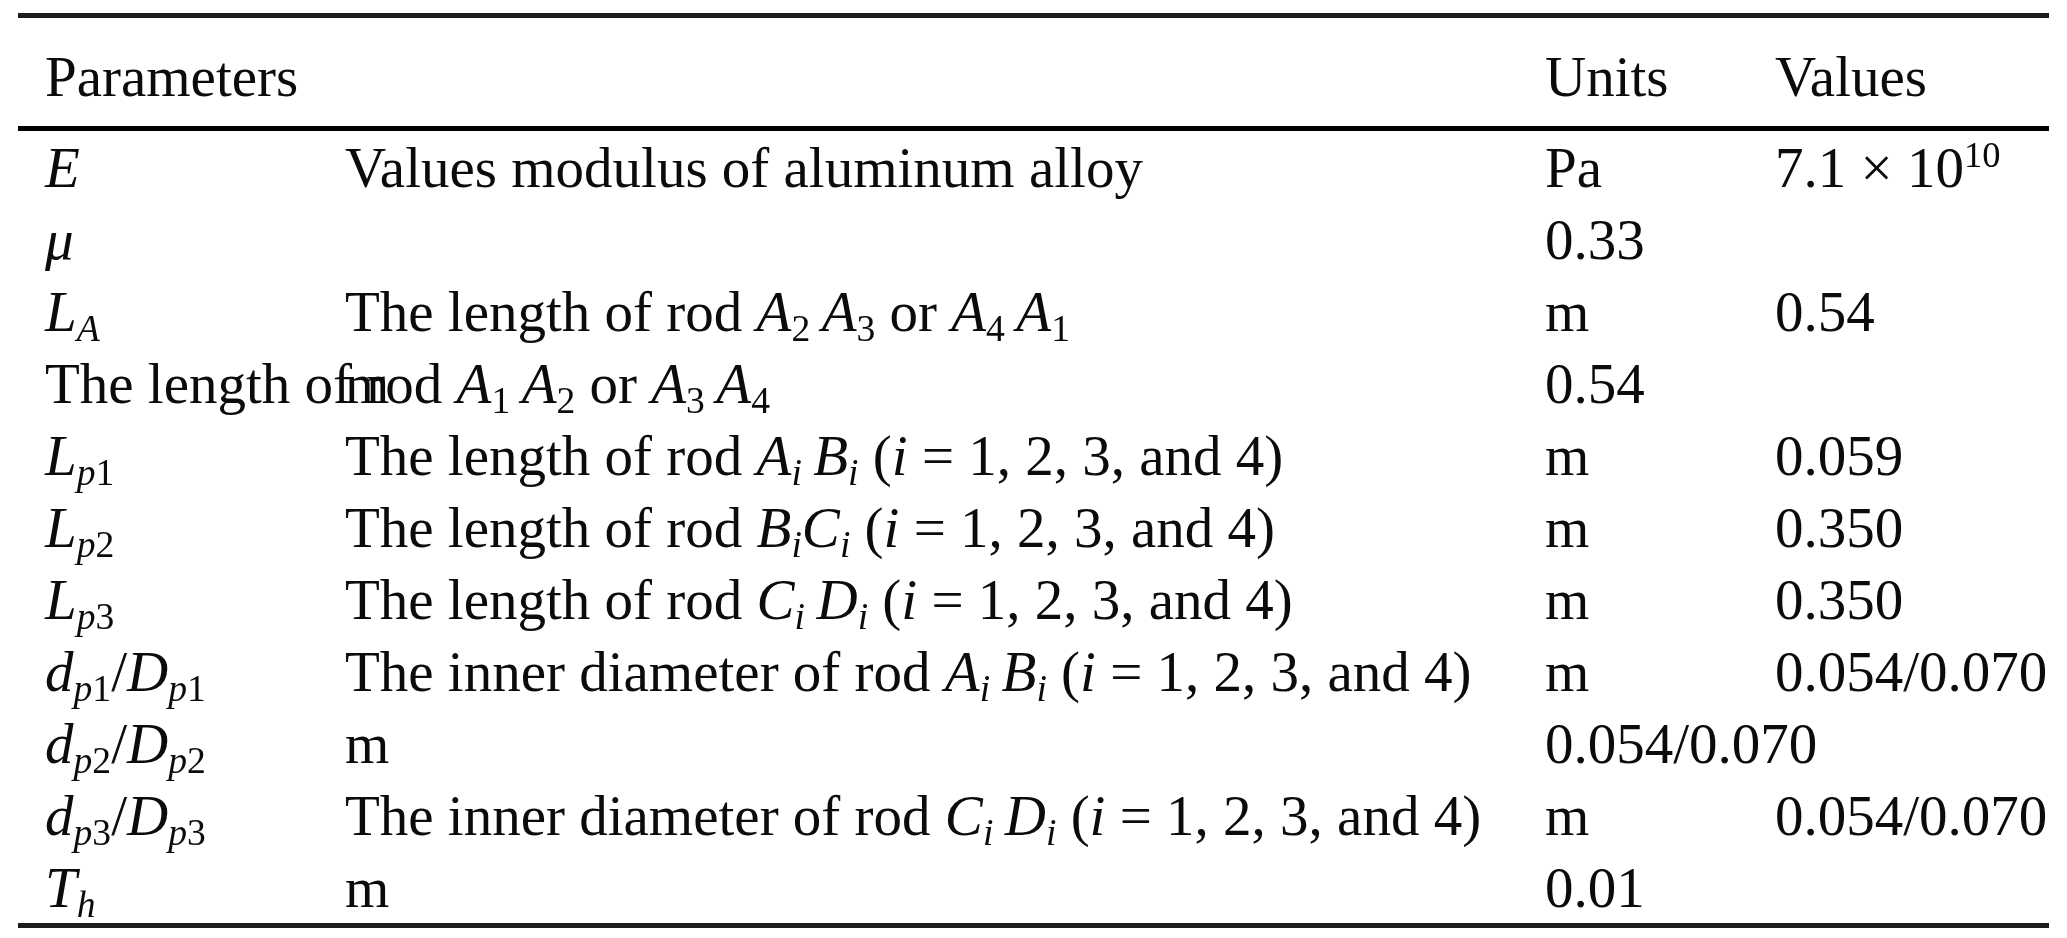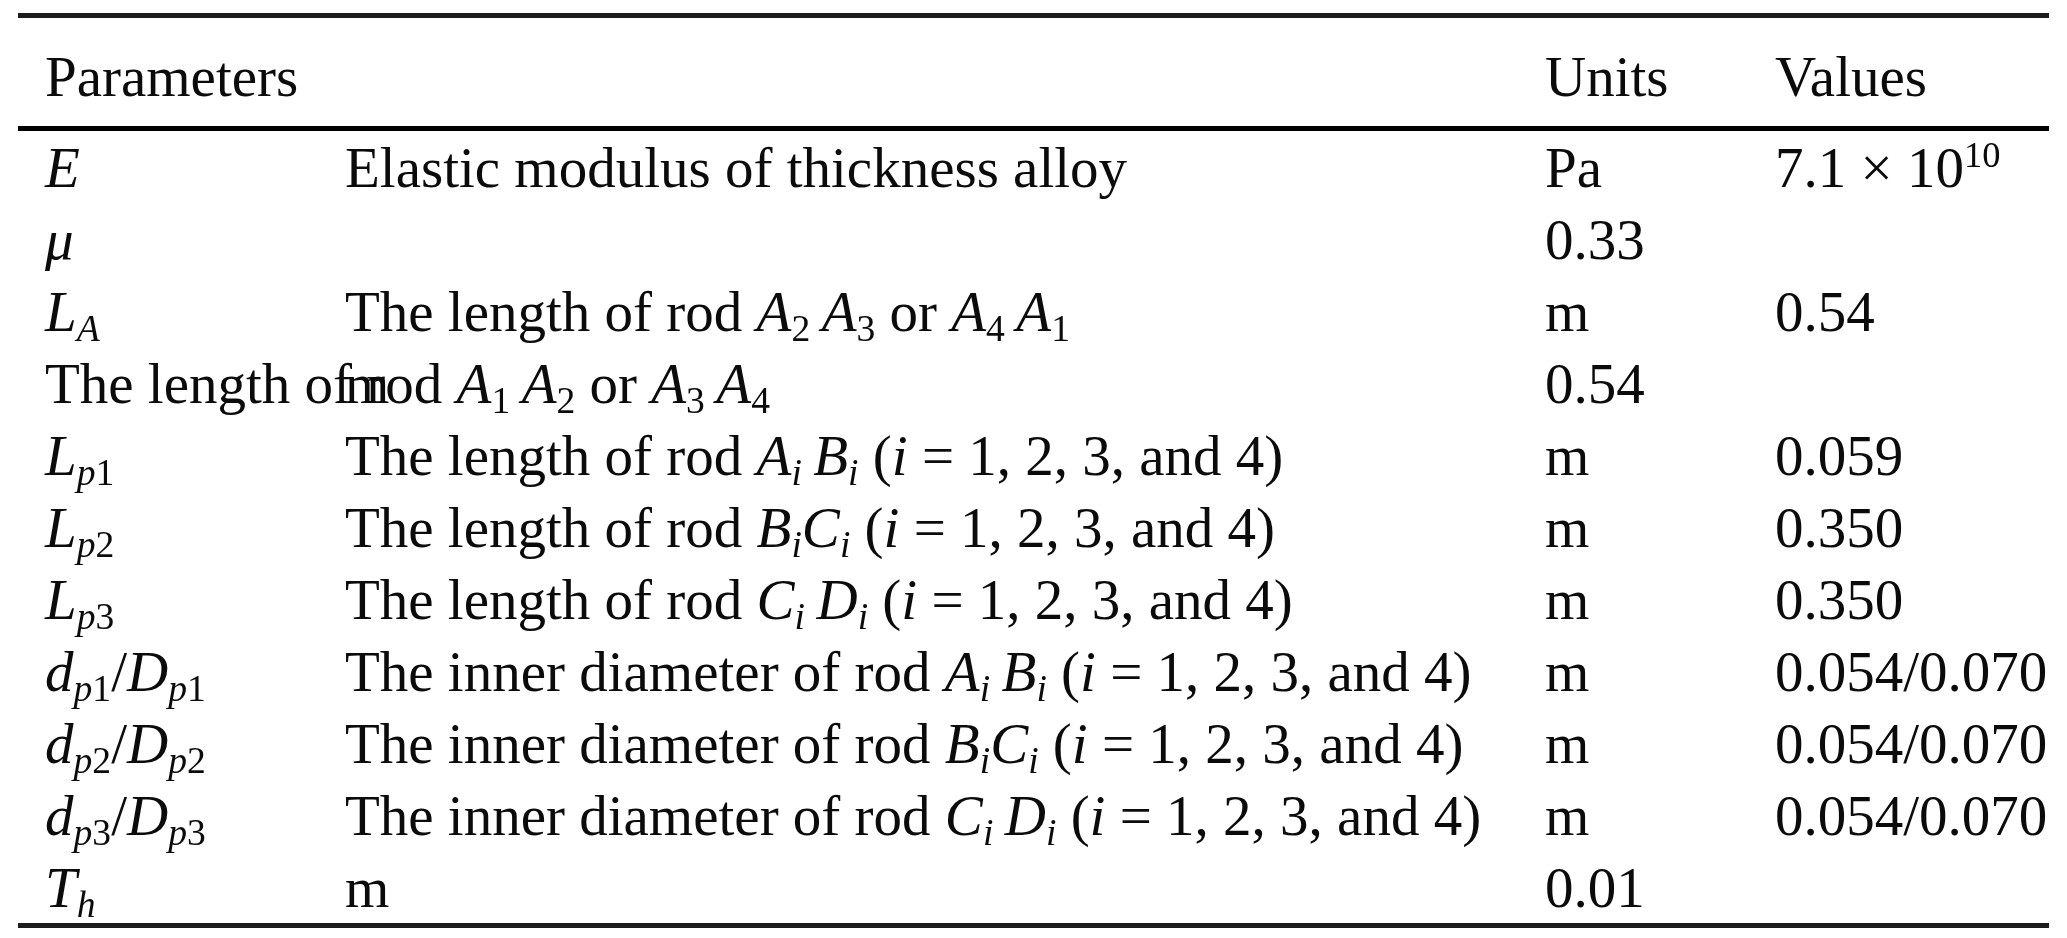--- a/index.html
+++ b/index.html
@@ -67,21 +67,21 @@
   <div class="ptable">
     <div class="thead">
       <div class="cell sym">Parameters</div>
       <div class="cell desc"></div>
       <div class="cell unit">Units</div>
       <div class="cell val">Values</div>
     </div>
     <div class="tbody">
   <div class="trow">
     <div class="cell sym"><i>E</i></div>
-    <div class="cell desc">Elastic modulus of thickness alloy</div>
+    <div class="cell desc">Values modulus of aluminum alloy</div>
     <div class="cell unit">Pa</div>
     <div class="cell val">7.1 × 10<sup>10</sup></div>
   </div>
 
   <div class="trow">
     <div class="cell sym"><i>μ</i></div>
     <div class="cell unit"></div>
     <div class="cell val">0.33</div>
   </div>
 
@@ -121,21 +121,20 @@
 
   <div class="trow">
     <div class="cell sym"><i>d</i><sub><i>p</i>1</sub>/<i>D</i><sub><i>p</i>1</sub></div>
     <div class="cell desc">The inner diameter of rod <i>A</i><sub><i>i</i></sub> <i>B</i><sub><i>i</i></sub> (<i>i</i> = 1, 2, 3, and 4)</div>
     <div class="cell unit">m</div>
     <div class="cell val">0.054/0.070</div>
   </div>
 
   <div class="trow">
     <div class="cell sym"><i>d</i><sub><i>p</i>2</sub>/<i>D</i><sub><i>p</i>2</sub></div>
-    <div class="cell desc">The inner diameter of rod <i>B</i><sub><i>i</i></sub><i>C</i><sub><i>i</i></sub> (<i>i</i> = 1, 2, 3, and 4)</div>
     <div class="cell unit">m</div>
     <div class="cell val">0.054/0.070</div>
   </div>
 
   <div class="trow">
     <div class="cell sym"><i>d</i><sub><i>p</i>3</sub>/<i>D</i><sub><i>p</i>3</sub></div>
     <div class="cell desc">The inner diameter of rod <i>C</i><sub><i>i</i></sub> <i>D</i><sub><i>i</i></sub> (<i>i</i> = 1, 2, 3, and 4)</div>
     <div class="cell unit">m</div>
     <div class="cell val">0.054/0.070</div>
   </div>

